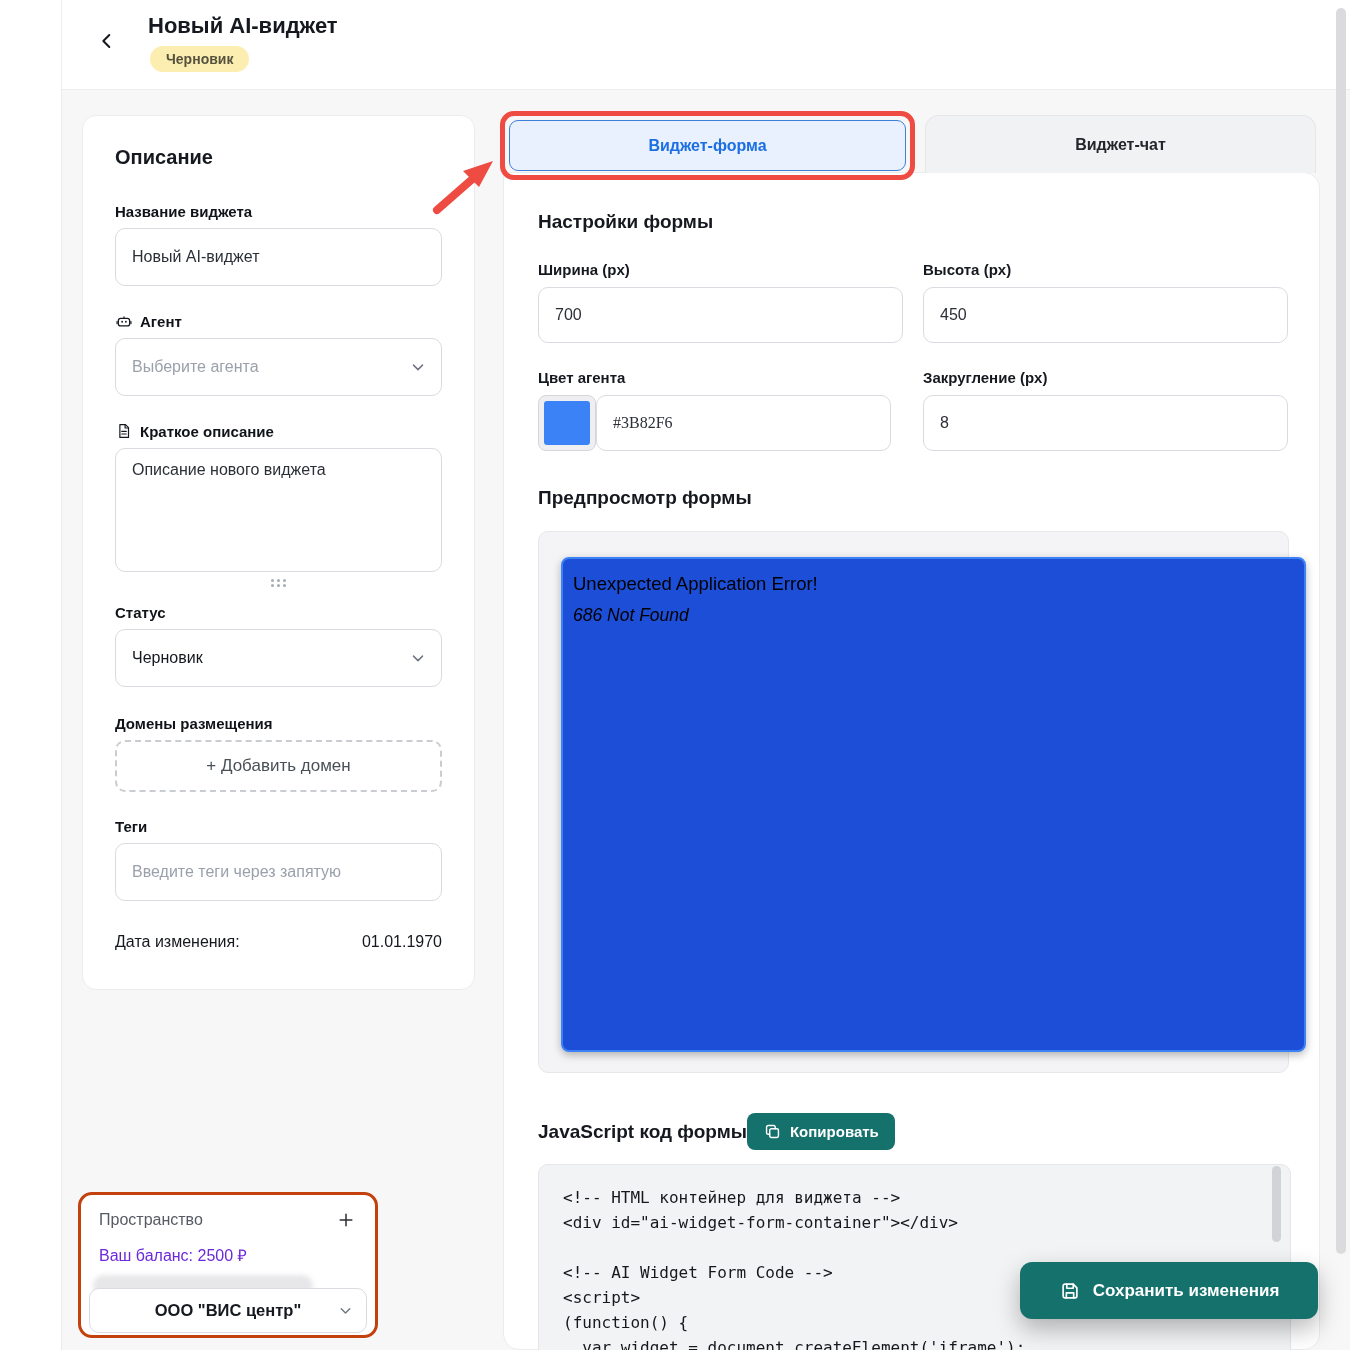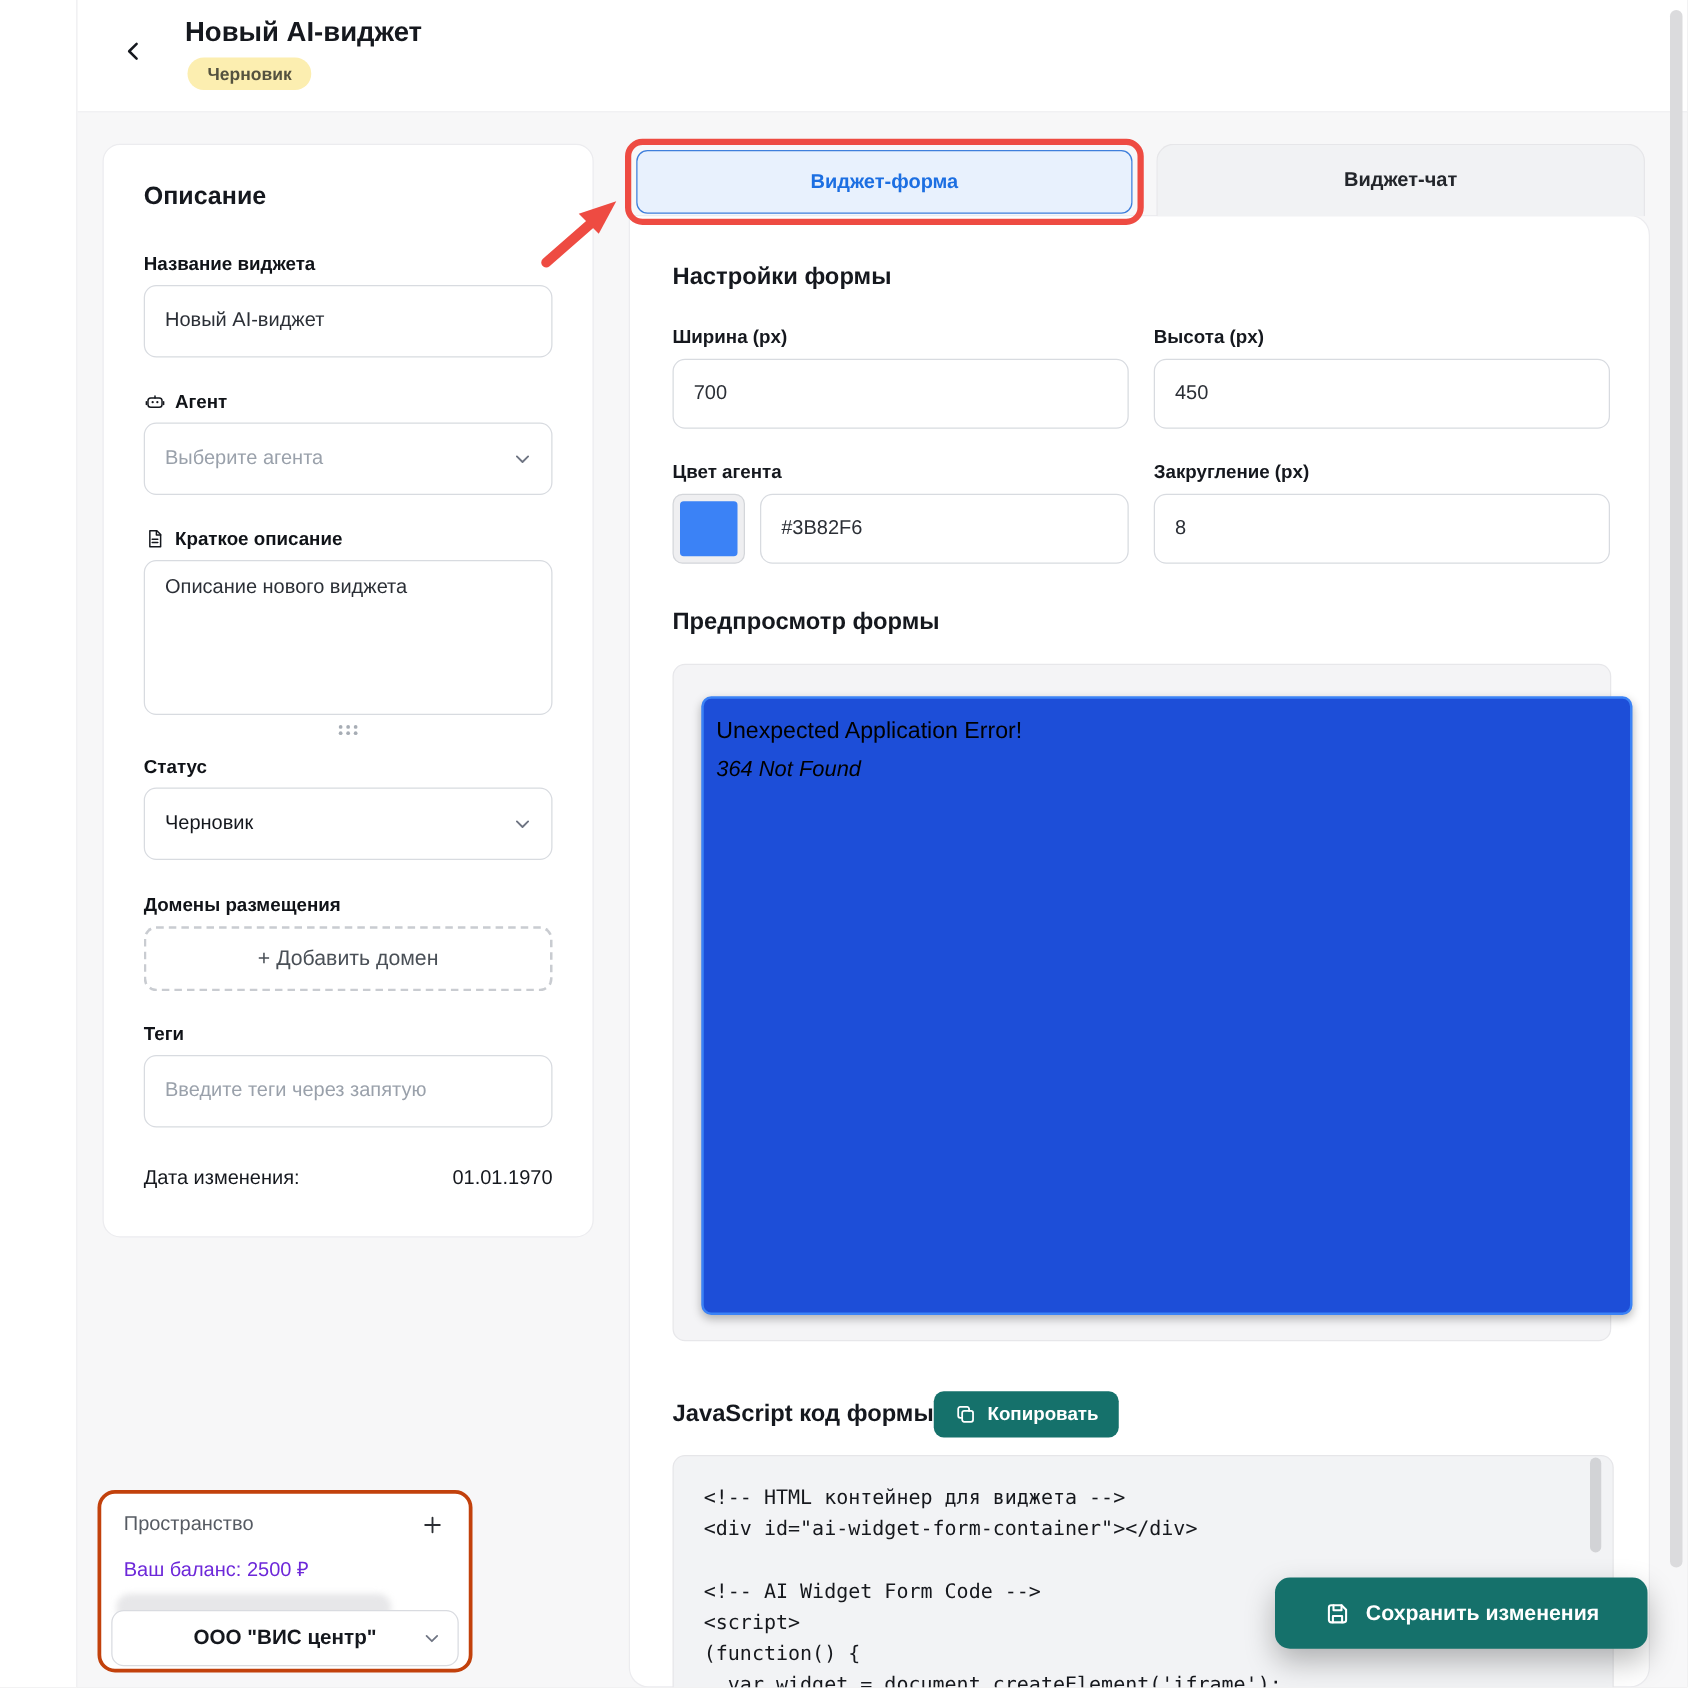--- a/index.html
+++ b/index.html
@@ -52,21 +52,21 @@
   .panel{position:absolute;left:503px;top:172px;width:817px;height:1178px;background:#fff;border:1px solid #ececef;border-radius:0 16px 16px 16px;padding:38px 32px 0 34px;z-index:1;}
   .tab-chat{position:absolute;left:925px;top:115px;width:391px;height:58px;background:#f1f2f4;border:1px solid #e6e6e9;border-bottom:none;border-radius:14px 14px 0 0;display:flex;align-items:center;justify-content:center;font-size:16px;font-weight:700;color:#23262b;cursor:pointer;z-index:2;}
   .anno-box{position:absolute;left:500px;top:111px;width:415px;height:69px;border:5px solid #ee4b42;border-radius:14px;z-index:3;pointer-events:none;}
   .tab-form{position:absolute;left:4px;top:4px;right:4px;bottom:4px;background:#e8f1fd;border:1.5px solid #3e7fdc;border-radius:9px;display:flex;align-items:center;justify-content:center;font-size:16px;font-weight:700;color:#1c6fe2;cursor:pointer;pointer-events:auto;}
   .anno-arrow{position:absolute;left:427px;top:158px;width:74px;height:60px;z-index:3;pointer-events:none;}
 
   
   .panel h3{margin:0;font-size:19px;font-weight:800;}
   .grid2{display:grid;grid-template-columns:365px 365px;column-gap:20px;row-gap:26px;margin-top:28px;}
   .fl{font-size:15px;font-weight:700;margin:0 0 9px;}
-  .color-row{display:flex;gap:12px;}
+  .color-row{display:flex;font-family:Liberation Serif, serif;}
   .swatch-wrap{width:58px;height:56px;border:1px solid #d4d6da;border-radius:8px;background:#efeff1;padding:5px;cursor:pointer;}
   .swatch{width:100%;height:100%;border-radius:3px;}
   .inp2{height:56px;}
   .preview-title{margin-top:36px !important;}
   .preview-box{position:relative;margin-top:22px;width:751px;height:542px;background:#f4f4f6;border:1px solid #e7e7ea;border-radius:10px;}
   .preview-frame{position:absolute;left:22px;top:25px;width:745px;height:495px;background:#1d4ed8;border:2px solid #3B82F6;border-radius:8px;box-shadow:0 3px 8px rgba(0,0,0,.28);padding:8px 10px;}
   .err1{font-size:18.5px;color:#000;margin:6px 0 10px;font-weight:400;}
   .err2{font-size:17.5px;color:#000;font-style:italic;}
 
   .js-row{display:flex;align-items:center;justify-content:flex-start;margin-top:40px;}
@@ -308,21 +308,21 @@
       <div>
         <div class="fl">Закругление (px)</div>
         <input class="inp inp2" value="8" style="">
       </div>
     </div>
 
     <h3 class="preview-title">Предпросмотр формы</h3>
     <div class="preview-box">
       <div class="preview-frame">
         <div class="err1">Unexpected Application Error!</div>
-        <div class="err2">364 Not Found</div>
+        <div class="err2">686 Not Found</div>
       </div>
     </div>
 
     <div class="js-row">
       <h3>JavaScript код формы</h3>
       <button class="teal-btn">
         <svg viewBox="0 0 24 24">
             <rect x="8.5" y="8.5" width="11" height="11" rx="2"></rect>
             <path d="M15.5 8.5v-2a2 2 0 0 0-2-2h-7a2 2 0 0 0-2 2v7a2 2 0 0 0 2 2h2"></path>
           </svg>

